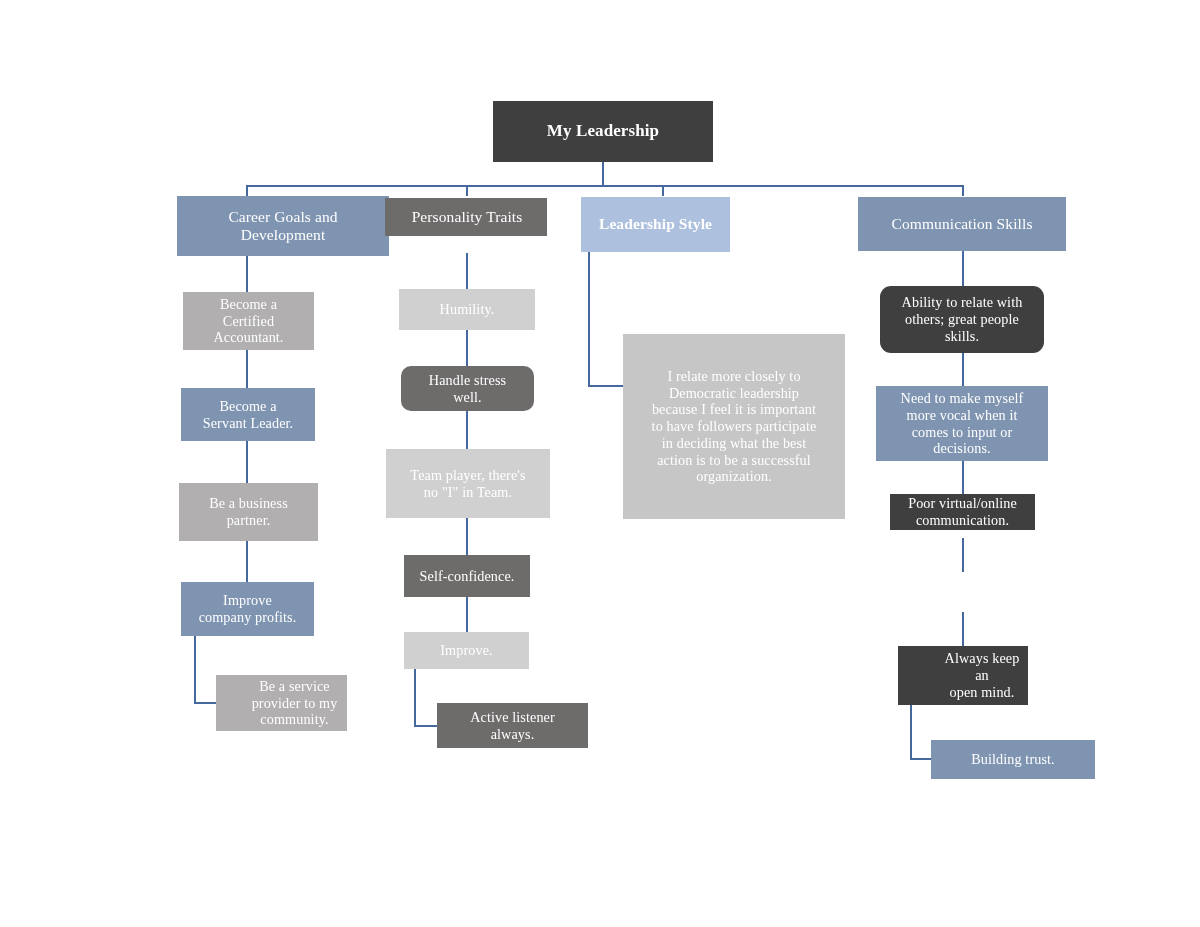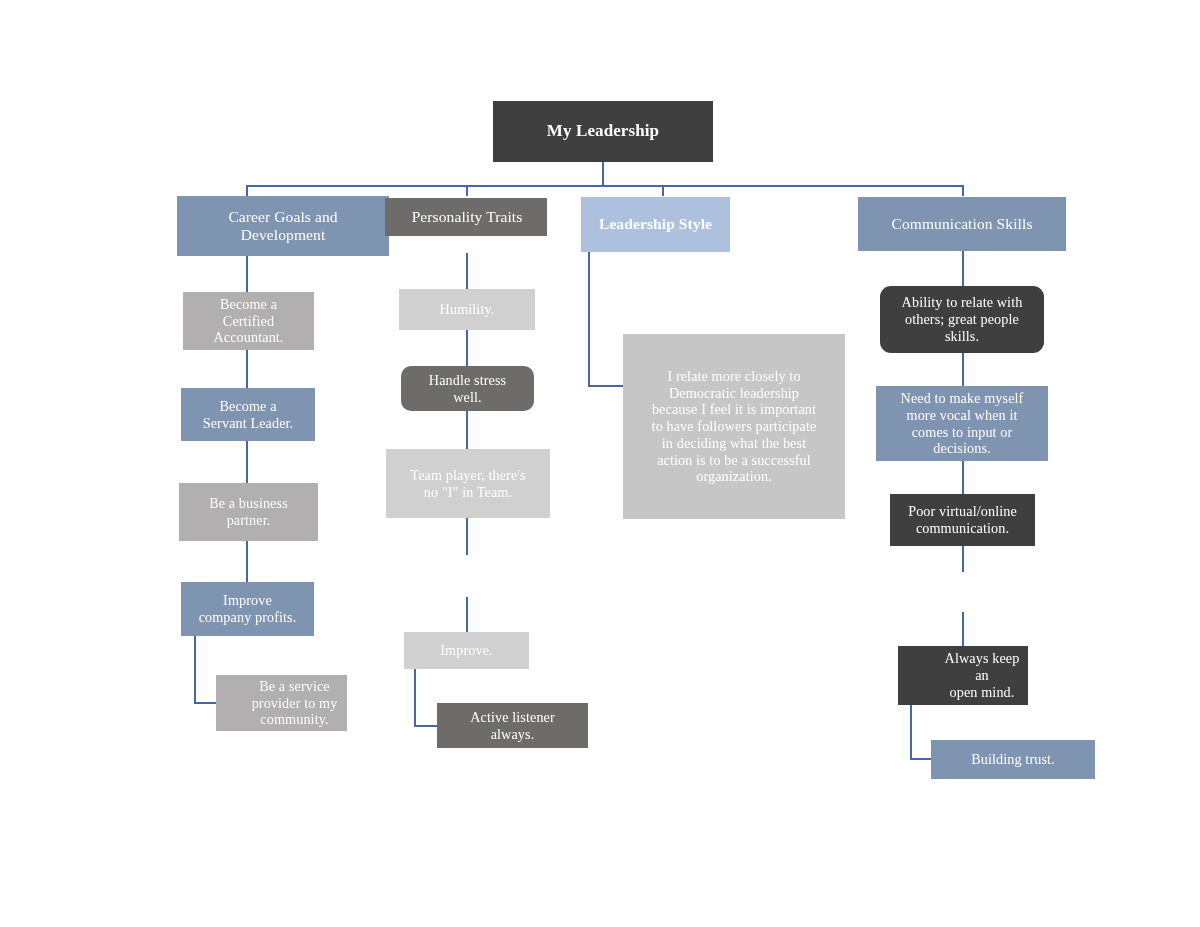--- a/index.html
+++ b/index.html
@@ -152,20 +152,23 @@
   <div class="node leaf" style="left:401px; top:366px; width:133px; height:45px; background:#6e6b6b;border-radius:10px;">
     <span class="node-text">Handle stress
 well.</span>
   </div>
 
   <div class="node leaf" style="left:386px; top:449px; width:164px; height:69px; background:#d0d0d0;">
     <span class="node-text">Team player, there's
 no "I" in Team.</span>
   </div>
 
+  <div class="node leaf" style="left:404px; top:555px; width:126px; height:42px; background:#6e6b6b;">
+    <span class="node-text">Self-confidence.</span>
+  </div>
 
   <div class="node leaf" style="left:404px; top:632px; width:125px; height:37px; background:#d0d0d0;">
     <span class="node-text">Improve.</span>
   </div>
 
   <div class="node leaf" style="left:437px; top:703px; width:151px; height:45px; background:#6e6b6b;">
     <span class="node-text">Active listener
 always.</span>
   </div>
 
@@ -185,21 +188,21 @@
 skills.</span>
   </div>
 
   <div class="node leaf" style="left:876px; top:386px; width:172px; height:75px; background:#7e94b0;">
     <span class="node-text">Need to make myself
 more vocal when it
 comes to input or
 decisions.</span>
   </div>
 
-  <div class="node leaf" style="left:890px; top:494px; width:145px; height:52px; background:#3f3f3f;">
+  <div class="node leaf" style="left:890px; top:494px; width:145px; height:36px; background:#3f3f3f;">
     <span class="node-text">Poor virtual/online
 communication.</span>
   </div>
 
 
   <div class="node leaf" style="left:898px; top:646px; width:130px; height:59px; background:#3f3f3f;padding-left:44px;">
     <span class="node-text">Always keep an
 open mind.</span>
   </div>
 

